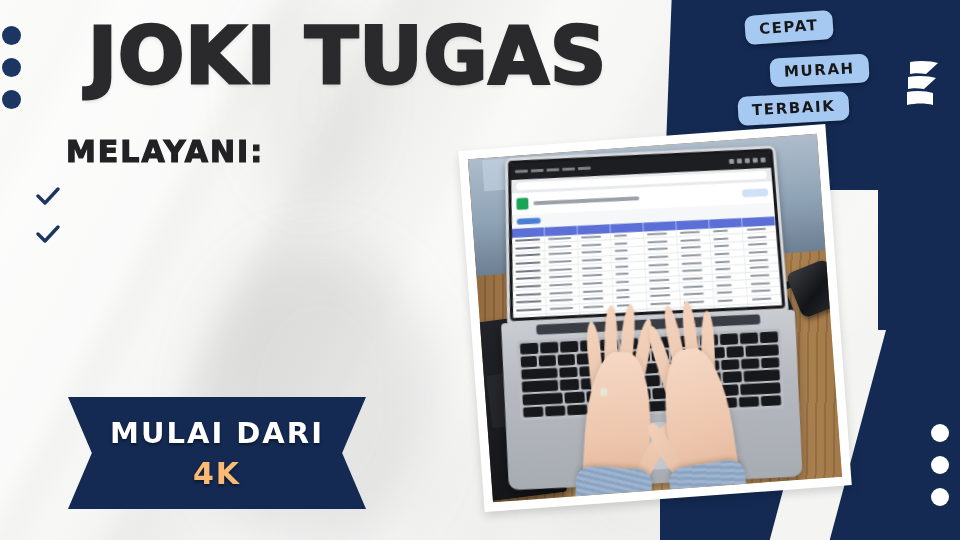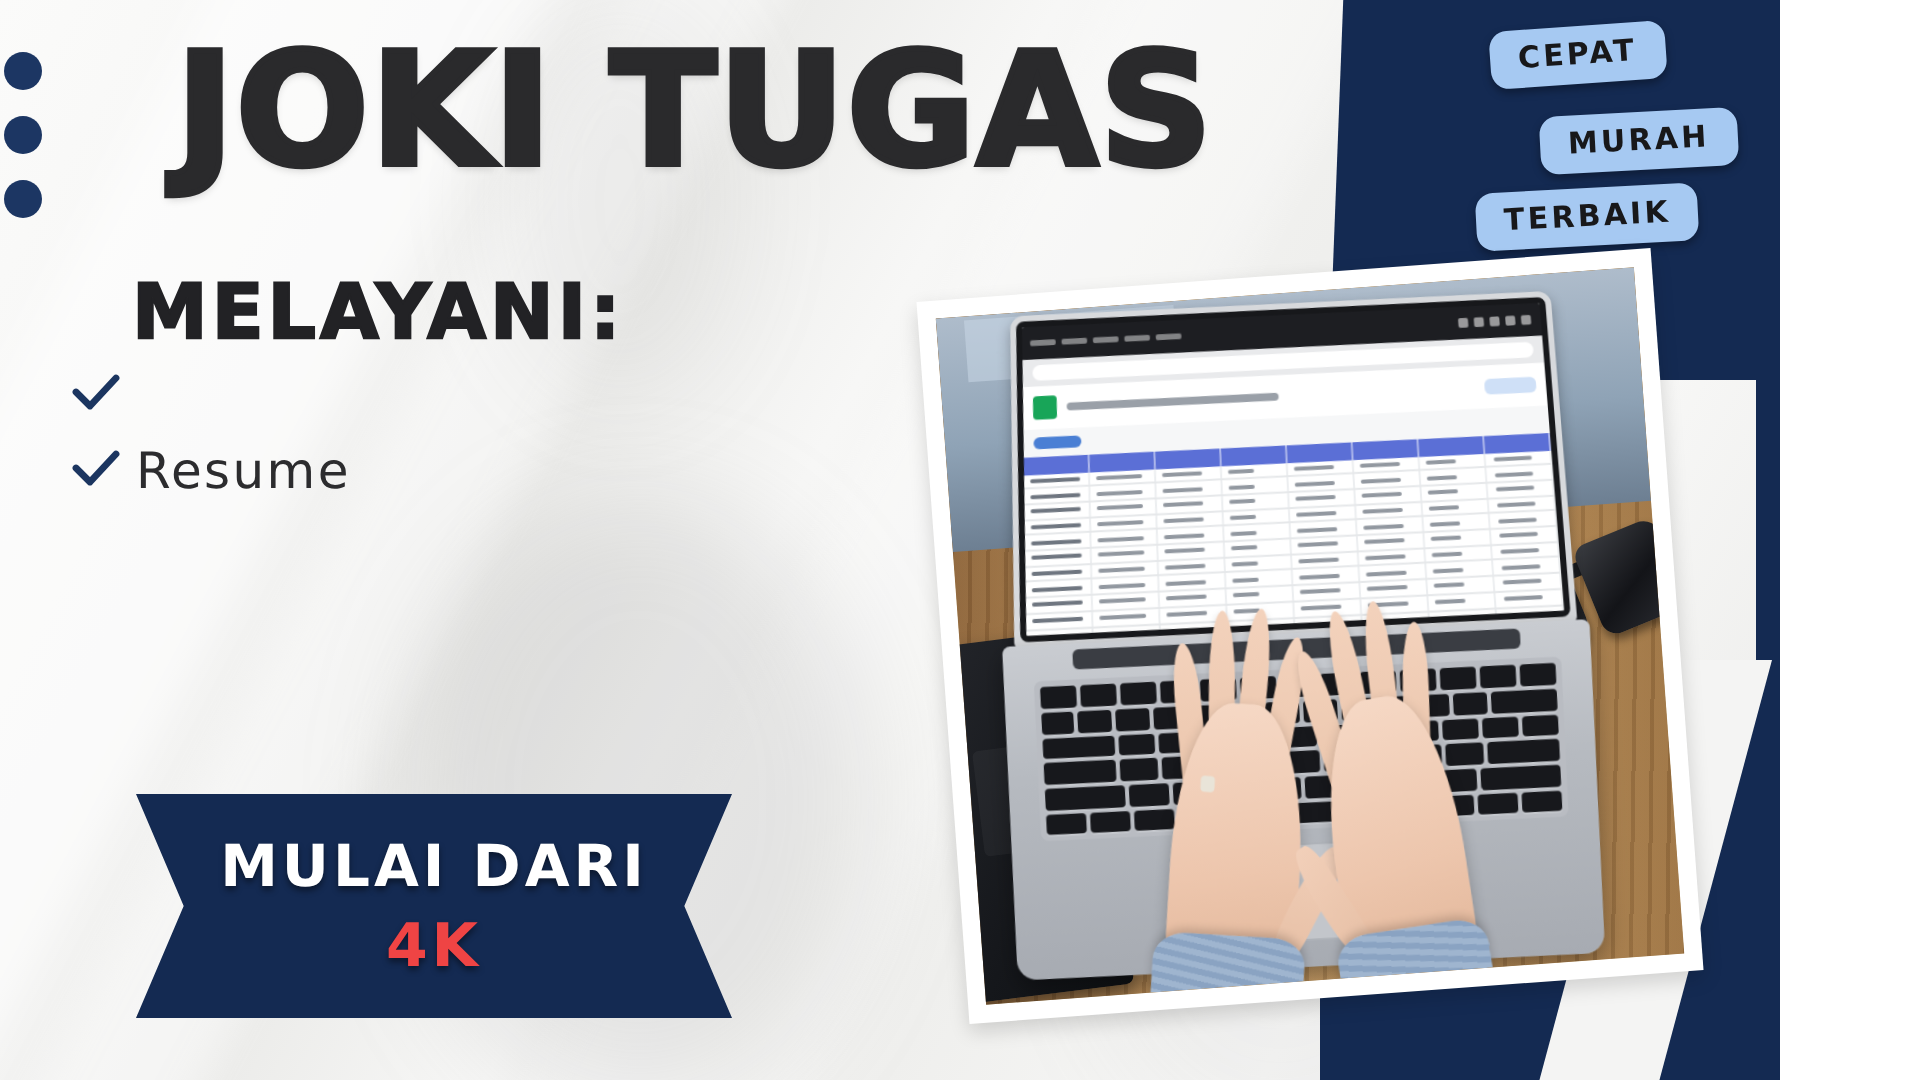--- a/index.html
+++ b/index.html
@@ -4,21 +4,21 @@
 <title>Joki Tugas Promo Banner</title>
 <style>
   html, body {
     margin: 0;
     padding: 0;
     background: #ffffff;
   }
 
   #canvas {
     position: relative;
-    width: 890px;
+    width: 960px;
     height: 540px;
     overflow: hidden;
     font-family: "Liberation Sans", sans-serif;
     background: #f2f2f0;
   }
 
   
   .bg-base {
     position: absolute;
     inset: 0;
@@ -100,21 +100,21 @@
     text-shadow: 0 2px 4px rgba(0,0,0,0.18);
     -webkit-text-stroke: 3px #2a2a2c;
   }
 
   
   .melayani-title {
     position: absolute;
     left: 66px;
     top: 134px;
     font-family: "DejaVu Sans", sans-serif;
-    font-size: 38px;
+    font-size: 30px;
     font-weight: bold;
     letter-spacing: 2px;
     color: #222225;
     -webkit-text-stroke: 1.2px #222225;
   }
 
   .service-list {
     position: absolute;
     left: 36px;
     top: 178px;
@@ -168,21 +168,21 @@
     font-weight: bold;
     letter-spacing: 2px;
     color: #ffffff;
     text-shadow: 0 2px 3px rgba(0,0,0,0.45);
   }
   .ribbon-line2 {
     font-family: "DejaVu Sans", sans-serif;
     font-size: 30px;
     font-weight: bold;
     letter-spacing: 2px;
-    color: #ef4444;
+    color: #fdba74;
     text-shadow: 0 2px 3px rgba(0,0,0,0.45);
   }
 
   
   .badge {
     position: absolute;
     background: #a6c9f2;
     border-radius: 9px;
     font-family: "DejaVu Sans", sans-serif;
     font-size: 15px;
@@ -595,21 +595,20 @@
     </div>
 
 
 
     <div class="service-row">
       <span class="check-slot">
         <svg width="24" height="20" viewBox="0 0 24 20" aria-hidden="true">
           <path d="M2 9 L9 16 L22 2" fill="none" stroke="#1b3560" stroke-width="3.4" stroke-linecap="round" stroke-linejoin="round"></path>
         </svg>
       </span>
-      <span class="service-label">Resume</span>
     </div>
 
 
   </div>
 
   <div class="ribbon">
     <div class="ribbon-line1">MULAI DARI</div>
     <div class="ribbon-line2">4K</div>
   </div>
 

